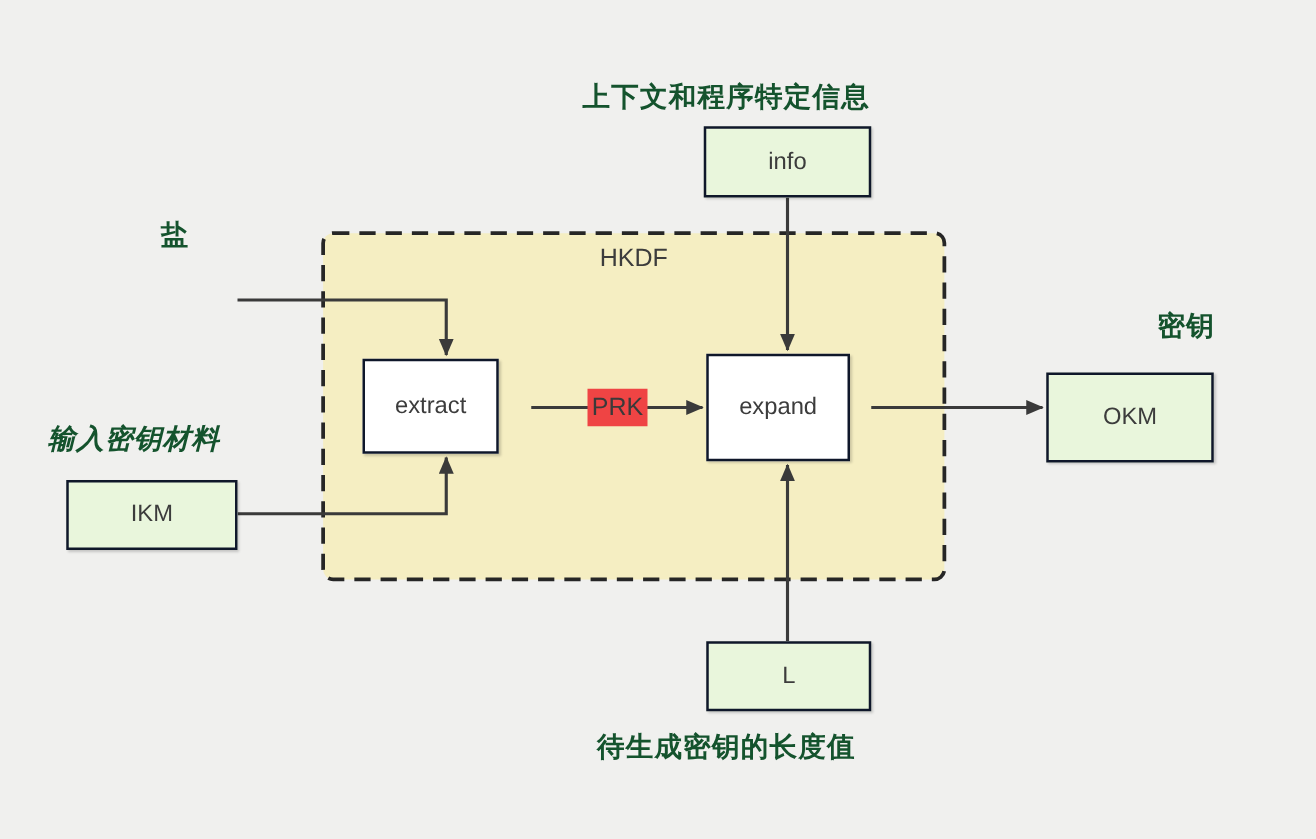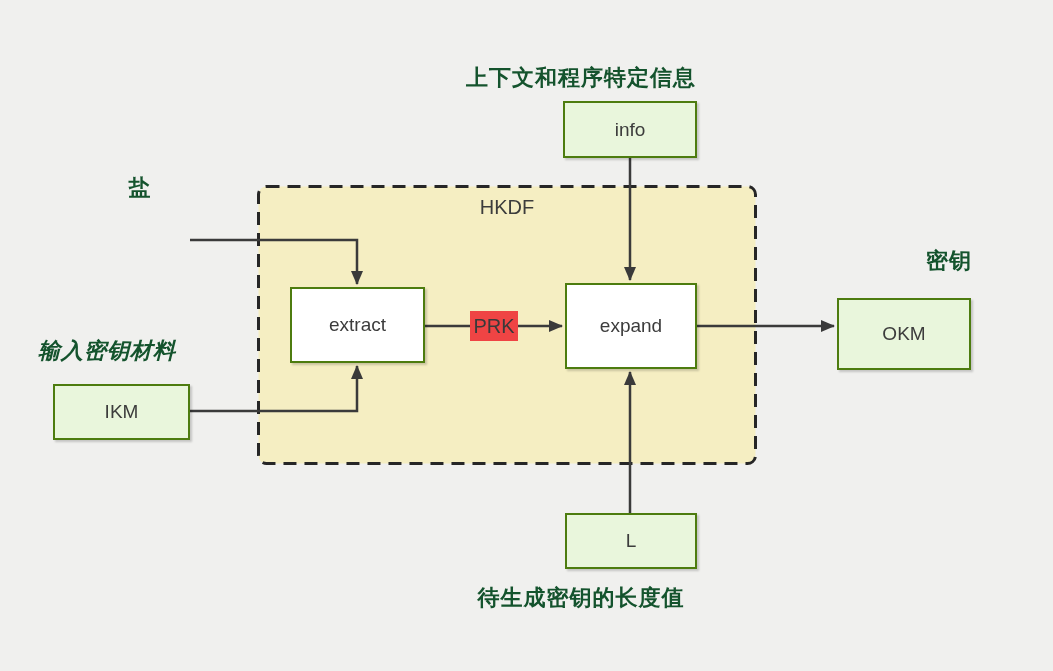--- a/index.html
+++ b/index.html
@@ -20,21 +20,21 @@
     left: 0;
     top: 0;
     width: 1053px;
     height: 671px;
   }
   .node {
     position: absolute;
     display: flex;
     align-items: center;
     justify-content: center;
-    border: 2px solid #4d7c0f;
+    border: 2px solid #0f172a;
     box-sizing: border-box;
     font-size: 19px;
     color: #3c3c3c;
     box-shadow: 1.5px 1.5px 2px rgba(0,0,0,0.18);
   }
   .node.green { background: #e9f6dc; }
   .node.white { background: #ffffff; }
   .caption {
     position: absolute;
     font-size: 22px;
@@ -63,22 +63,22 @@
     display: flex;
     align-items: center;
     justify-content: center;
     font-size: 20px;
     color: #3a3a3a;
   }
   
   .n-info    { left: 563px; top: 101px; width: 134px; height: 57px; }
   .n-salt    { left: 53px;  top: 212px; width: 137px; height: 57px; }
   .n-ikm     { left: 53px;  top: 384px; width: 137px; height: 56px; }
-  .n-extract { left: 290px; top: 287px; width: 135px; height: 76px; }
-  .n-expand  { left: 565px; top: 283px; width: 132px; height: 86px; }
+  .n-extract { left: 290px; top: 287px; width: 109px; height: 76px; }
+  .n-expand  { left: 565px; top: 283px; width: 115px; height: 86px; }
   .n-okm     { left: 837px; top: 298px; width: 134px; height: 72px; }
   .n-l       { left: 565px; top: 513px; width: 132px; height: 56px; }
   
   .c-info { left: 431px; top: 63px;  width: 300px; }
   .c-salt { left: 90px;  top: 173px; width: 100px; }
   .c-ikm  { left: 27px;  top: 336px; width: 160px; font-style: italic; }
   .c-okm  { left: 899px; top: 246px; width: 100px; }
   .c-l    { left: 431px; top: 583px; width: 300px; }
 </style>
 </head>

